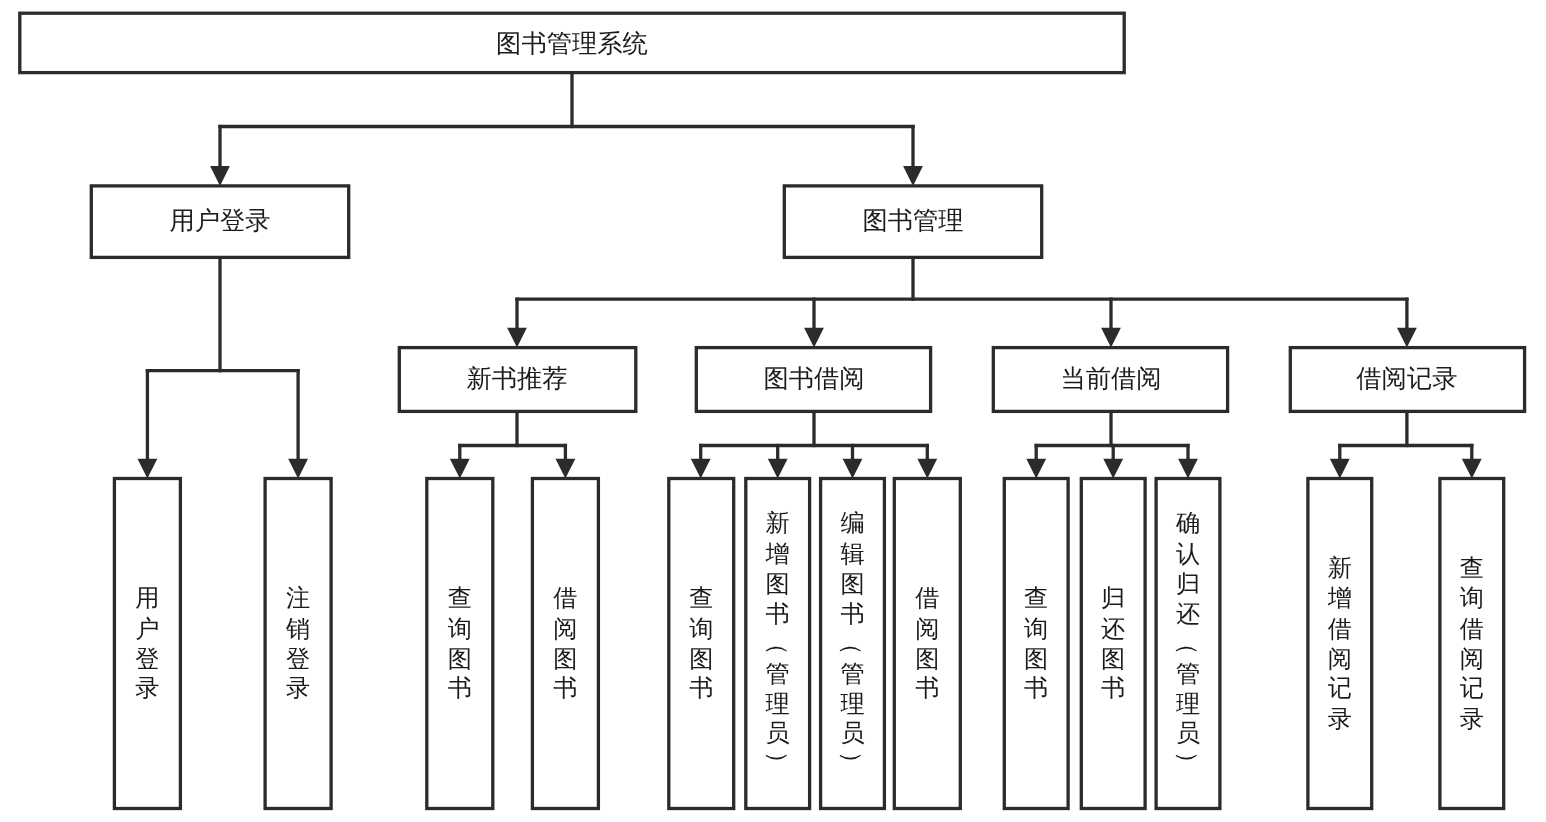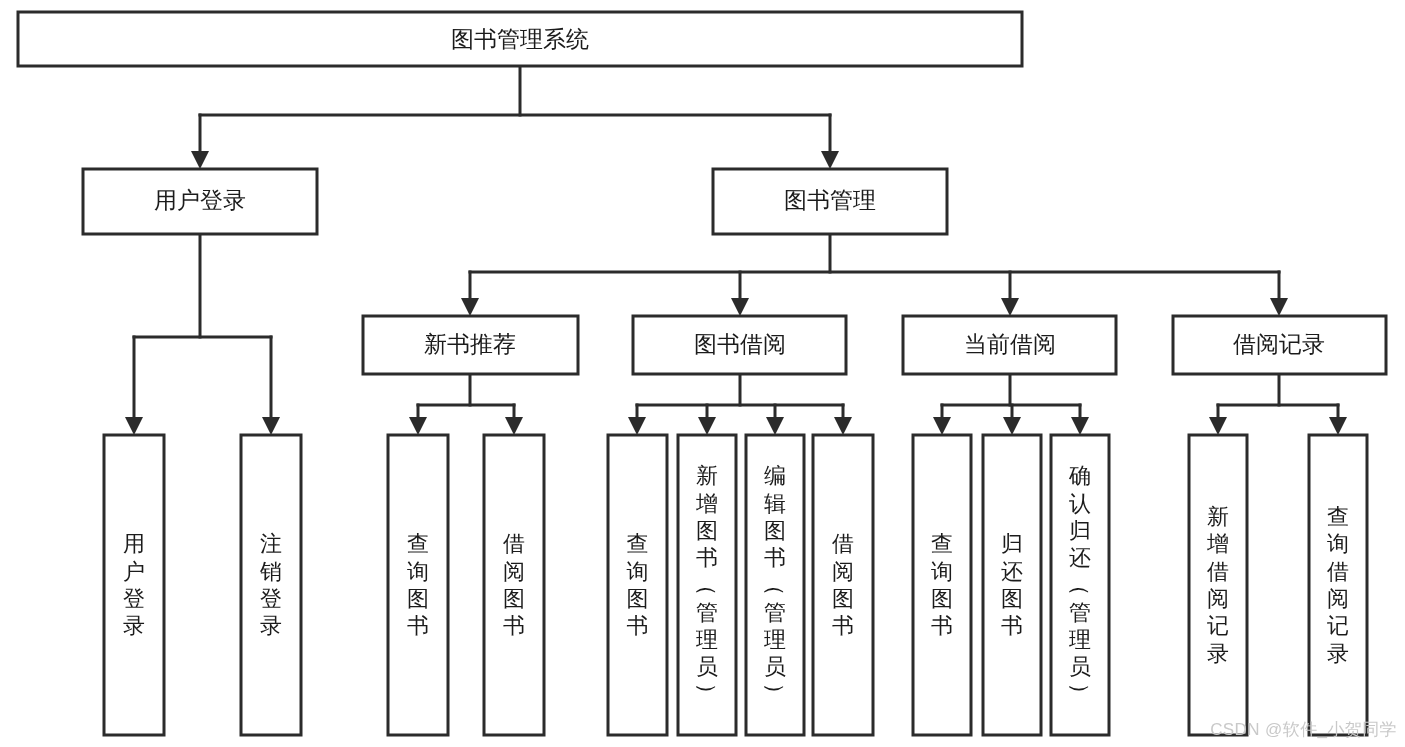--- a/index.html
+++ b/index.html
@@ -295,14 +295,13 @@
     </div>
   <div class="leaf-label" style="left:1309px; top:435px; width:58px; height:300px;">
       <span class="ch">查</span>
       <span class="ch">询</span>
       <span class="ch">借</span>
       <span class="ch">阅</span>
       <span class="ch">记</span>
       <span class="ch">录</span>
     </div>
 
-  <div class="watermark">CSDN @软件_小贺同学</div>
 </div>
 
 </body></html>

